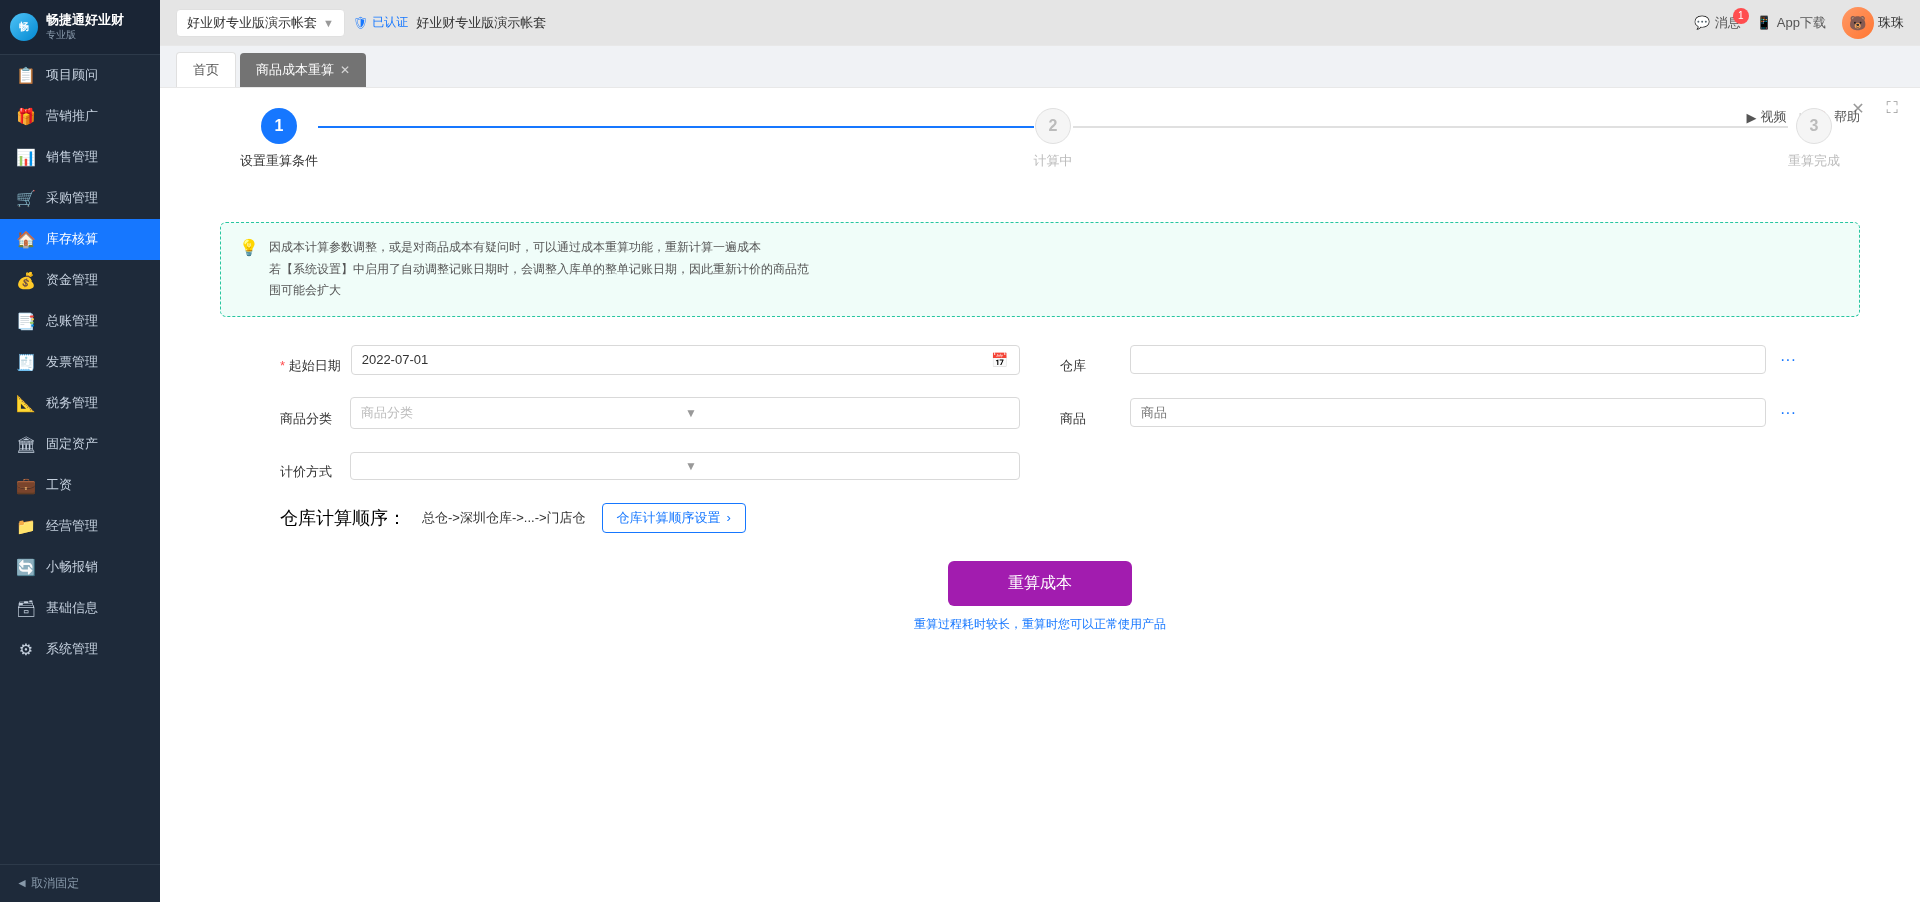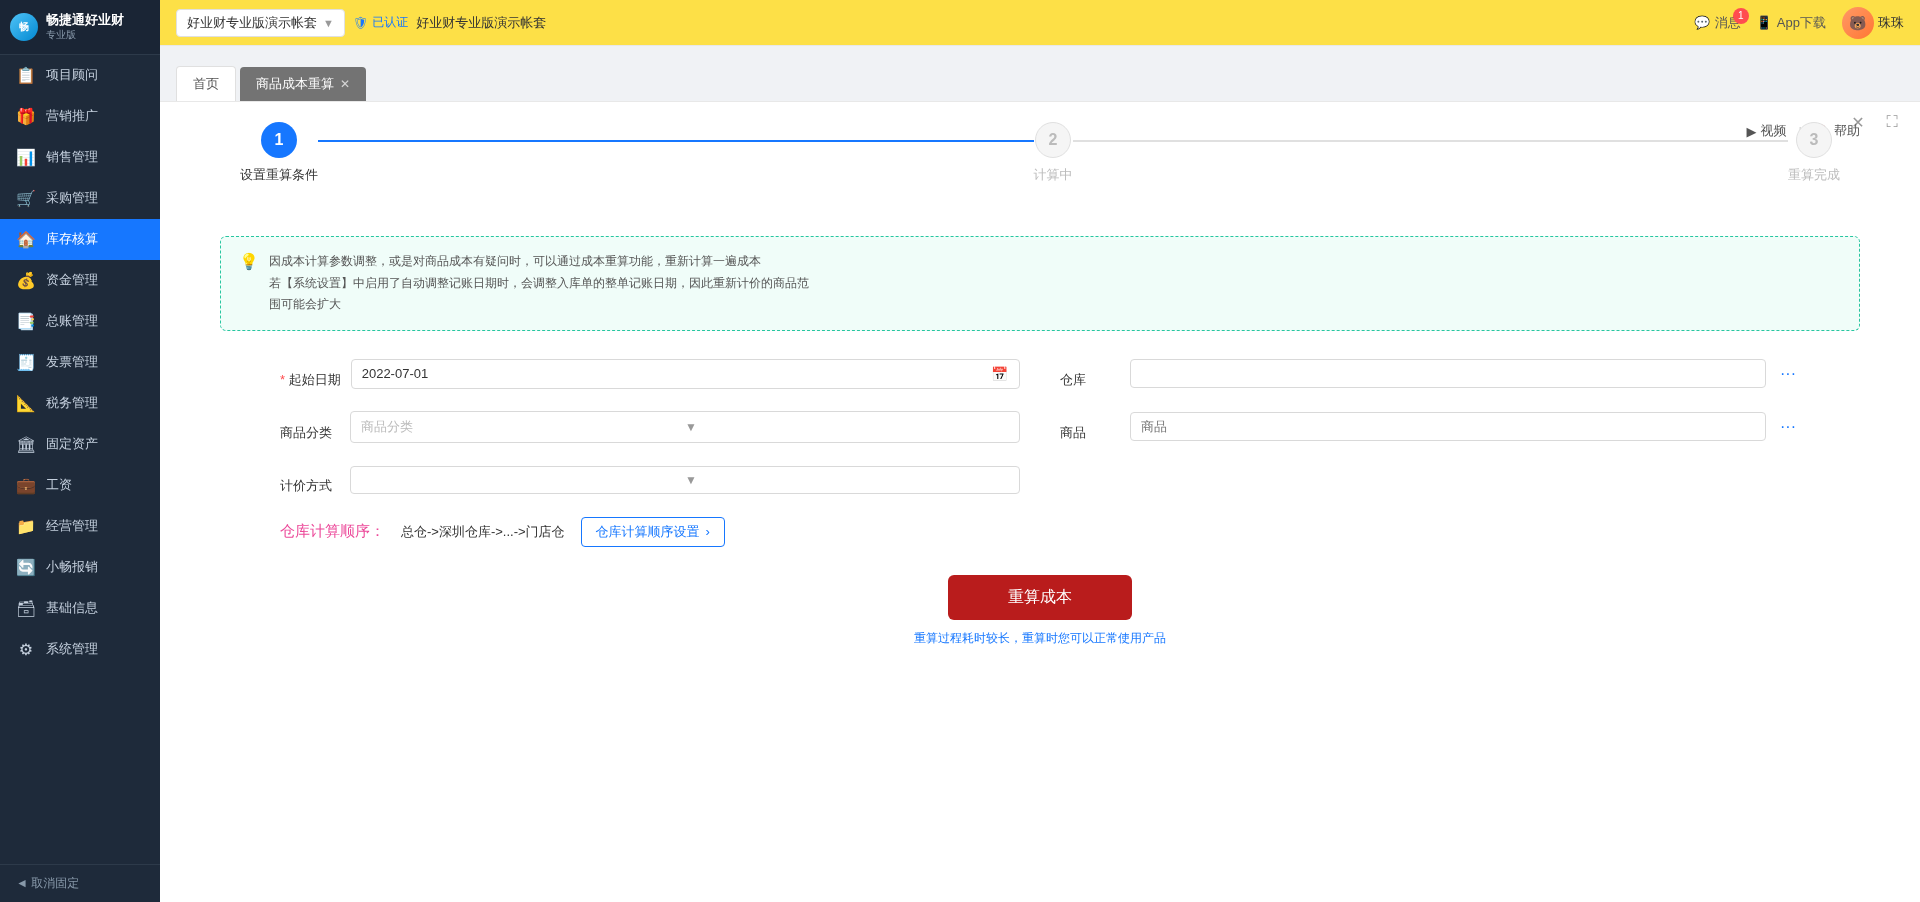--- a/index.html
+++ b/index.html
@@ -63,21 +63,21 @@
     .main {
       flex: 1;
       display: flex;
       flex-direction: column;
       height: 100%;
       overflow: hidden;
     }
 
     
     .topbar {
-      background: #fde047;
+      background: #e5e5e5;
       height: 46px;
       display: flex;
       align-items: center;
       padding: 12px 16px;
       border-bottom: 1px solid #e8e8e8;
       gap: 10px;
     }
     .topbar-left {
       display: flex;
       align-items: center;
@@ -140,21 +140,21 @@
       background: linear-gradient(135deg, #ff9966, #ff7733);
       display: flex; align-items: center; justify-content: center;
       font-size: 14px;
       cursor: pointer;
     }
     .user-name { font-size: 13px; color: #333; cursor: pointer; }
 
     
     .tabbar {
       background: #f0f2f5;
-      height: 56px;
+      height: 42px;
       display: flex;
       align-items: flex-end;
       padding: 0 16px;
       gap: 4px;
       border-bottom: 1px solid #e8e8e8;
     }
     .tab {
       padding: 8px 16px;
       cursor: pointer;
       font-size: 13px;
@@ -355,21 +355,21 @@
     }
 
     
     .warehouse-row {
       display: flex;
       align-items: center;
       gap: 16px;
       margin-bottom: 28px;
       padding: 0 0;
     }
-    .warehouse-label { font-size: 15px; color: #ec4899; white-space: nowrap; }
+    .warehouse-label { font-size: 18px; color: #000000; white-space: nowrap; }
     .warehouse-value { font-size: 13px; color: #333; }
     .warehouse-btn {
       display: flex;
       align-items: center;
       gap: 6px;
       border: 1px solid #1677ff;
       border-radius: 4px;
       padding: 5px 14px;
       color: #1677ff;
       font-size: 13px;
@@ -379,21 +379,21 @@
 
     
     .recalc-section {
       display: flex;
       flex-direction: column;
       align-items: center;
       gap: 10px;
       margin-top: 16px;
     }
     .recalc-btn {
-      background: #b91c1c;
+      background: #a21caf;
       color: white;
       border: none;
       border-radius: 6px;
       padding: 12px 60px;
       font-size: 16px;
       cursor: pointer;
       font-family: inherit;
     }
     .recalc-hint {
       font-size: 12px;

